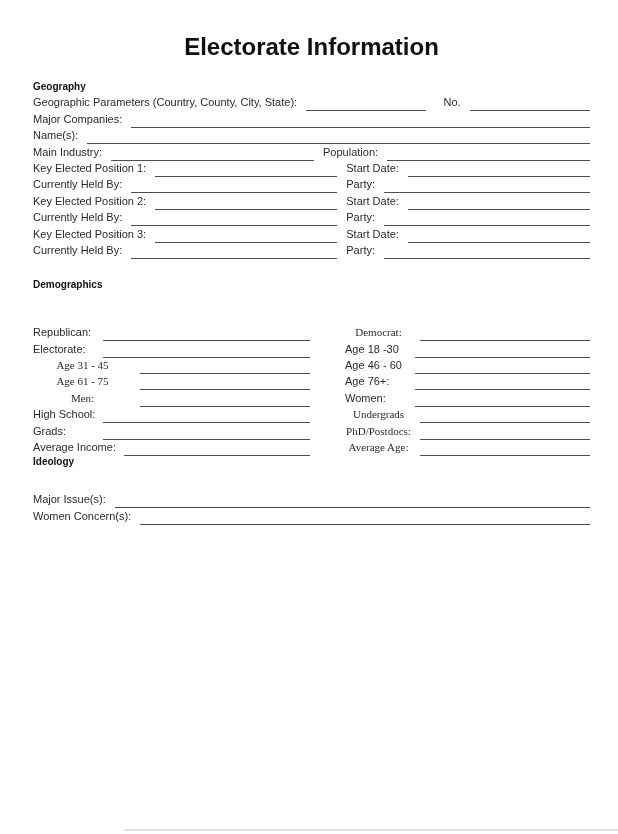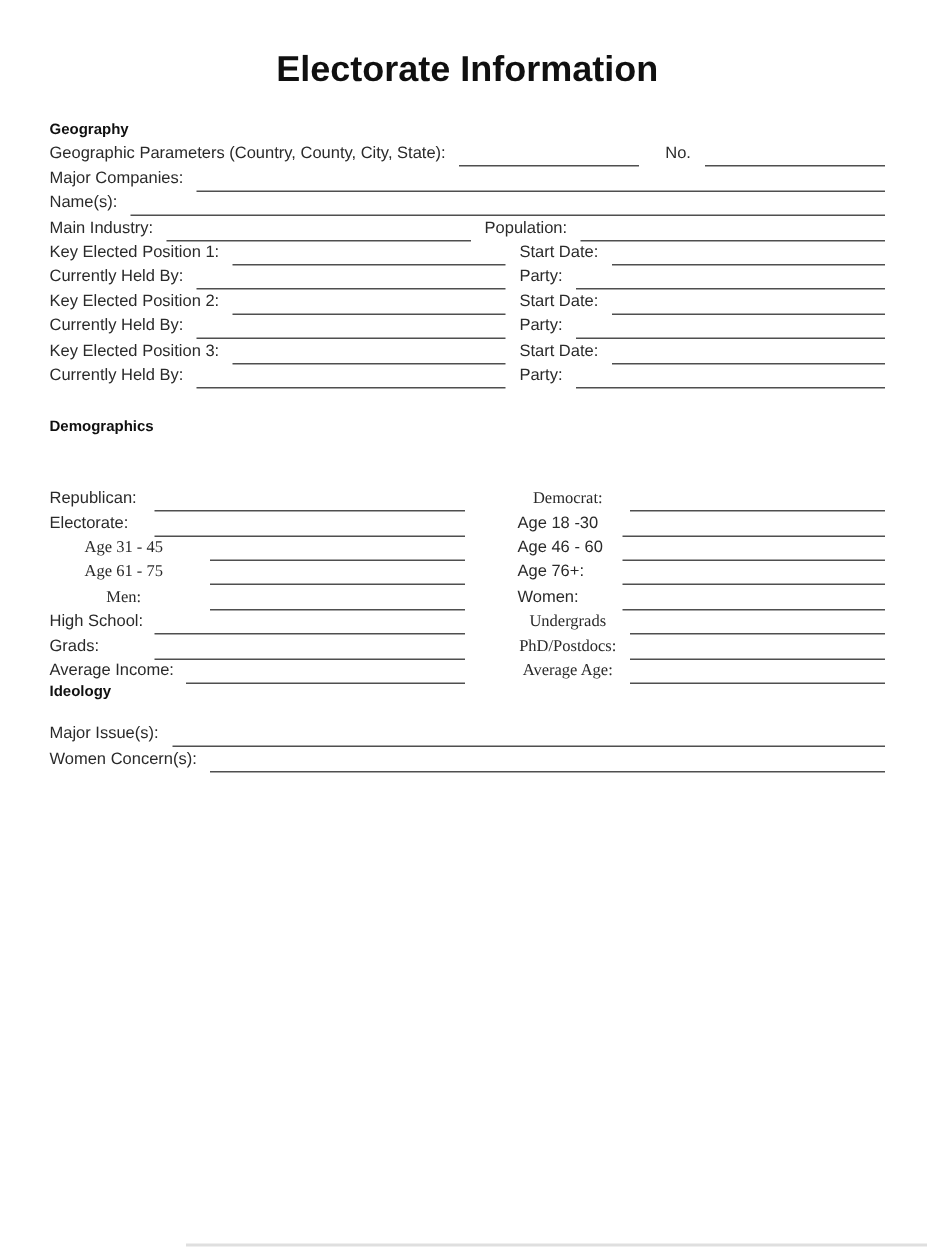--- a/index.html
+++ b/index.html
@@ -9,21 +9,21 @@
     background:#ffffff; color:#2a2a2a;
     font-family:"Liberation Sans","DejaVu Sans",sans-serif;
     padding:36px 28px 0 33px;
   }
   .title { font-size:24px; line-height:22px; font-weight:bold; text-align:center; color:#101010; }
   .section-heading { font-size:10px; line-height:13px; font-weight:bold; text-align:left; color:#101010; }
   .geo-heading  { margin-top:22px; }
   .demo-heading { margin-top:21px; }
   .ideo-heading { margin-top:1px; }
   .geo-rows  { }
-  .ideo-rows { margin-top:12px; }
+  .ideo-rows { margin-top:22px; }
   .row { display:flex; align-items:flex-end; column-gap:9px; height:16.4px; }
   .lbl { white-space:nowrap; font-size:11px; line-height:13px; color:#2a2a2a; }
   input.fl {
     flex:1 1 auto; min-width:0; height:13px; margin-bottom:-2px;
     border:0; border-bottom:1px solid #4f4f4f; border-radius:0;
     background:transparent; padding:0 2px; color:#2a2a2a;
     font:11px "Liberation Sans","DejaVu Sans",sans-serif;
   }
   .w68  { flex:0 0 68px; }
   .w90  { flex:0 0 90px; }

